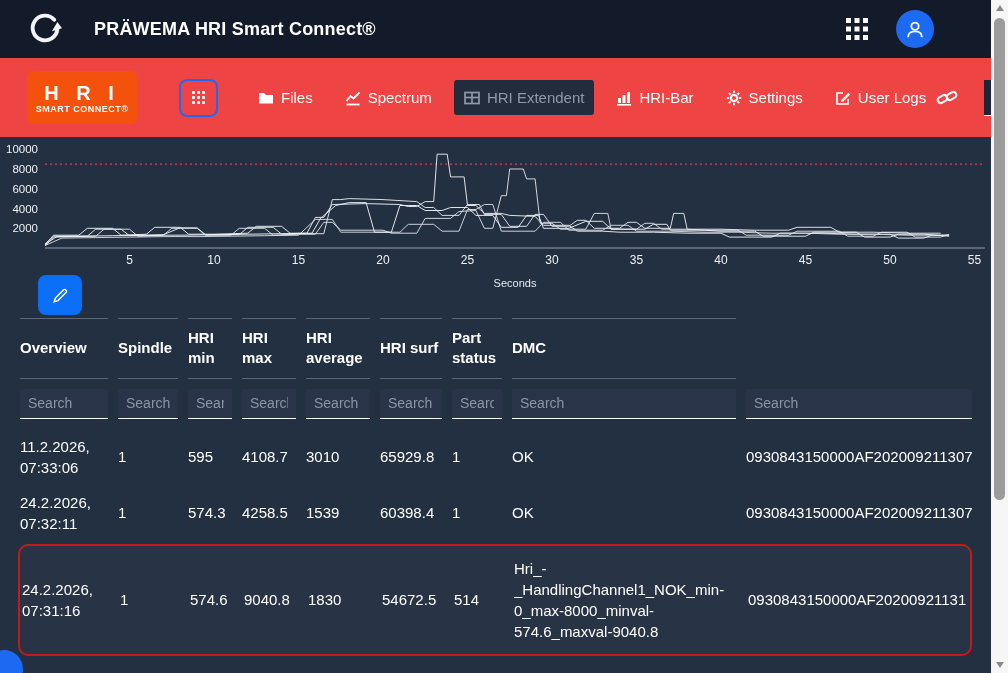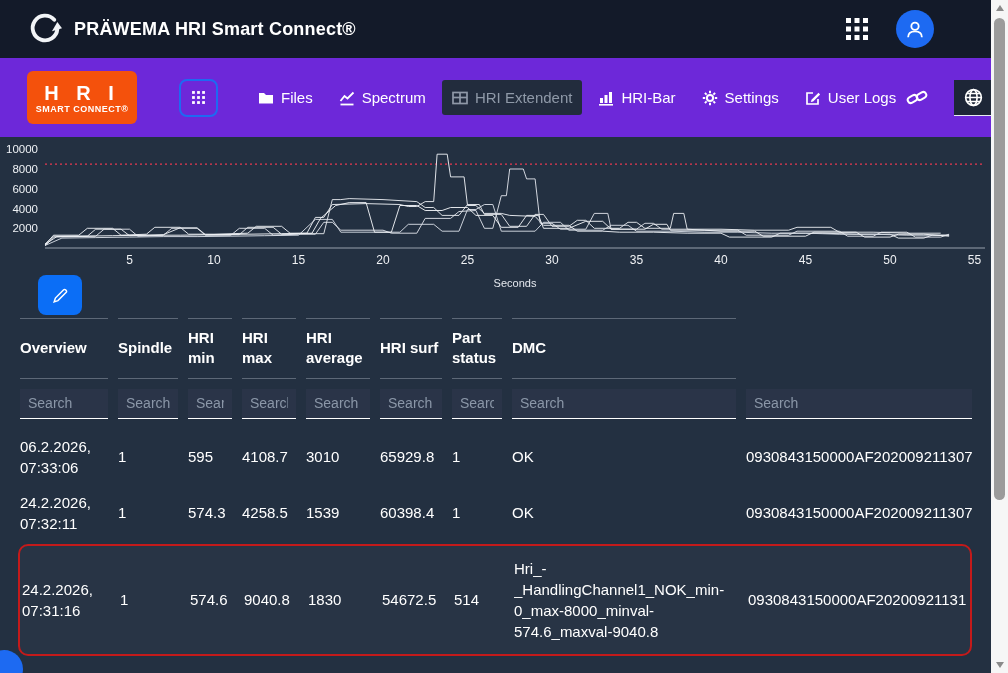--- a/index.html
+++ b/index.html
@@ -9,46 +9,46 @@
     font-family: "Liberation Sans", sans-serif;
     background: #233041; color: #ffffff;
   }
 
   
   .topbar {
     position: absolute; top:0; left:0; width:1008px; height:58px;
     background:#131a29; display:flex; align-items:center; padding:0 28px;
   }
   .logo-mark { width:34px; height:34px; color:#f2f4f7; }
-  .app-title { margin-left:12px; font-size:18px; font-weight:bold; letter-spacing:.2px; }
+  .app-title { margin-left:32px; font-size:18px; font-weight:bold; letter-spacing:.2px; }
   .topbar-right { margin-left:auto; display:flex; align-items:center; gap:26px; padding-right:46px; }
   .apps-btn { background:none; border:none; color:#fff; cursor:pointer; width:26px; height:26px; }
   .avatar-btn {
     width:38px; height:38px; border-radius:50%; background:#1d6af2; border:none;
     display:flex; align-items:center; justify-content:center; cursor:pointer; color:#fff;
   }
 
   
   .navbar {
     position: absolute; top:58px; left:0; width:1008px; height:79px;
-    background:#6d28d9; display:flex; align-items:center; padding:0 27px;
+    background:#ef4444; display:flex; align-items:center; padding:0 27px;
   }
   .hri-logo {
     width:110px; height:53px; background:#f4510c; border-radius:6px;
     display:flex; flex-direction:column; align-items:center; justify-content:center;
     cursor:pointer; flex:none;
   }
   .hri-logo .l1 { font-size:20px; font-weight:bold; letter-spacing:6px; line-height:1.1; }
   .hri-logo .l2 { font-size:9px; font-weight:bold; letter-spacing:.5px; }
   .grid-btn {
     margin-left:42px; width:39px; height:38px; border:2px solid #1d6af2; border-radius:8px;
     background:transparent; color:#fff; display:flex; align-items:center; justify-content:center;
     cursor:pointer; flex:none;
   }
-  .nav-items { display:flex; align-items:center; margin-left:30px; gap:6px; }
+  .nav-items { display:flex; align-items:center; margin-left:30px; gap:12px; }
   .nav-item {
     display:flex; align-items:center; gap:7px; color:#fff; text-decoration:none;
     font-size:15px; padding:9px 10px; border-radius:3px; white-space:nowrap; cursor:pointer;
   }
   .nav-item svg { flex:none; }
   .nav-item.active { background:#222c3d; color:#8f99a8; }
   .nav-right { margin-left:auto; display:flex; align-items:center; gap:26px; padding-right:22px; }
   .link-btn { background:none; border:none; color:#fff; width:22px; height:22px; cursor:pointer; }
   .lang-select {
     display:flex; align-items:center; gap:8px; background:#1d2637; padding:8px 10px;
@@ -290,21 +290,21 @@
       <input placeholder="Search" style="">
       <input placeholder="Search" style="">
       <input placeholder="Search" style="">
       <input placeholder="Search" style="">
       <input placeholder="Search" style="">
       <input placeholder="Search" style="">
       <input placeholder="Search" style="">
     </div>
     <div id="table-body">
         <div class="grid-row trow">
-          <div class="cell c-timestamp">06.2.2026, 07:33:06</div>
+          <div class="cell c-timestamp">11.2.2026, 07:33:06</div>
           <div class="cell c-spindle">1</div>
           <div class="cell c-hri_min">595</div>
           <div class="cell c-hri_max">4108.7</div>
           <div class="cell c-hri_average">3010</div>
           <div class="cell c-hri_surf">65929.8</div>
           <div class="cell c-part_status">1</div>
           <div class="cell c-extendent_status">OK</div>
           <div class="cell c-dmc">0930843150000AF2020092113075</div>
         </div>
         <div class="grid-row trow">

